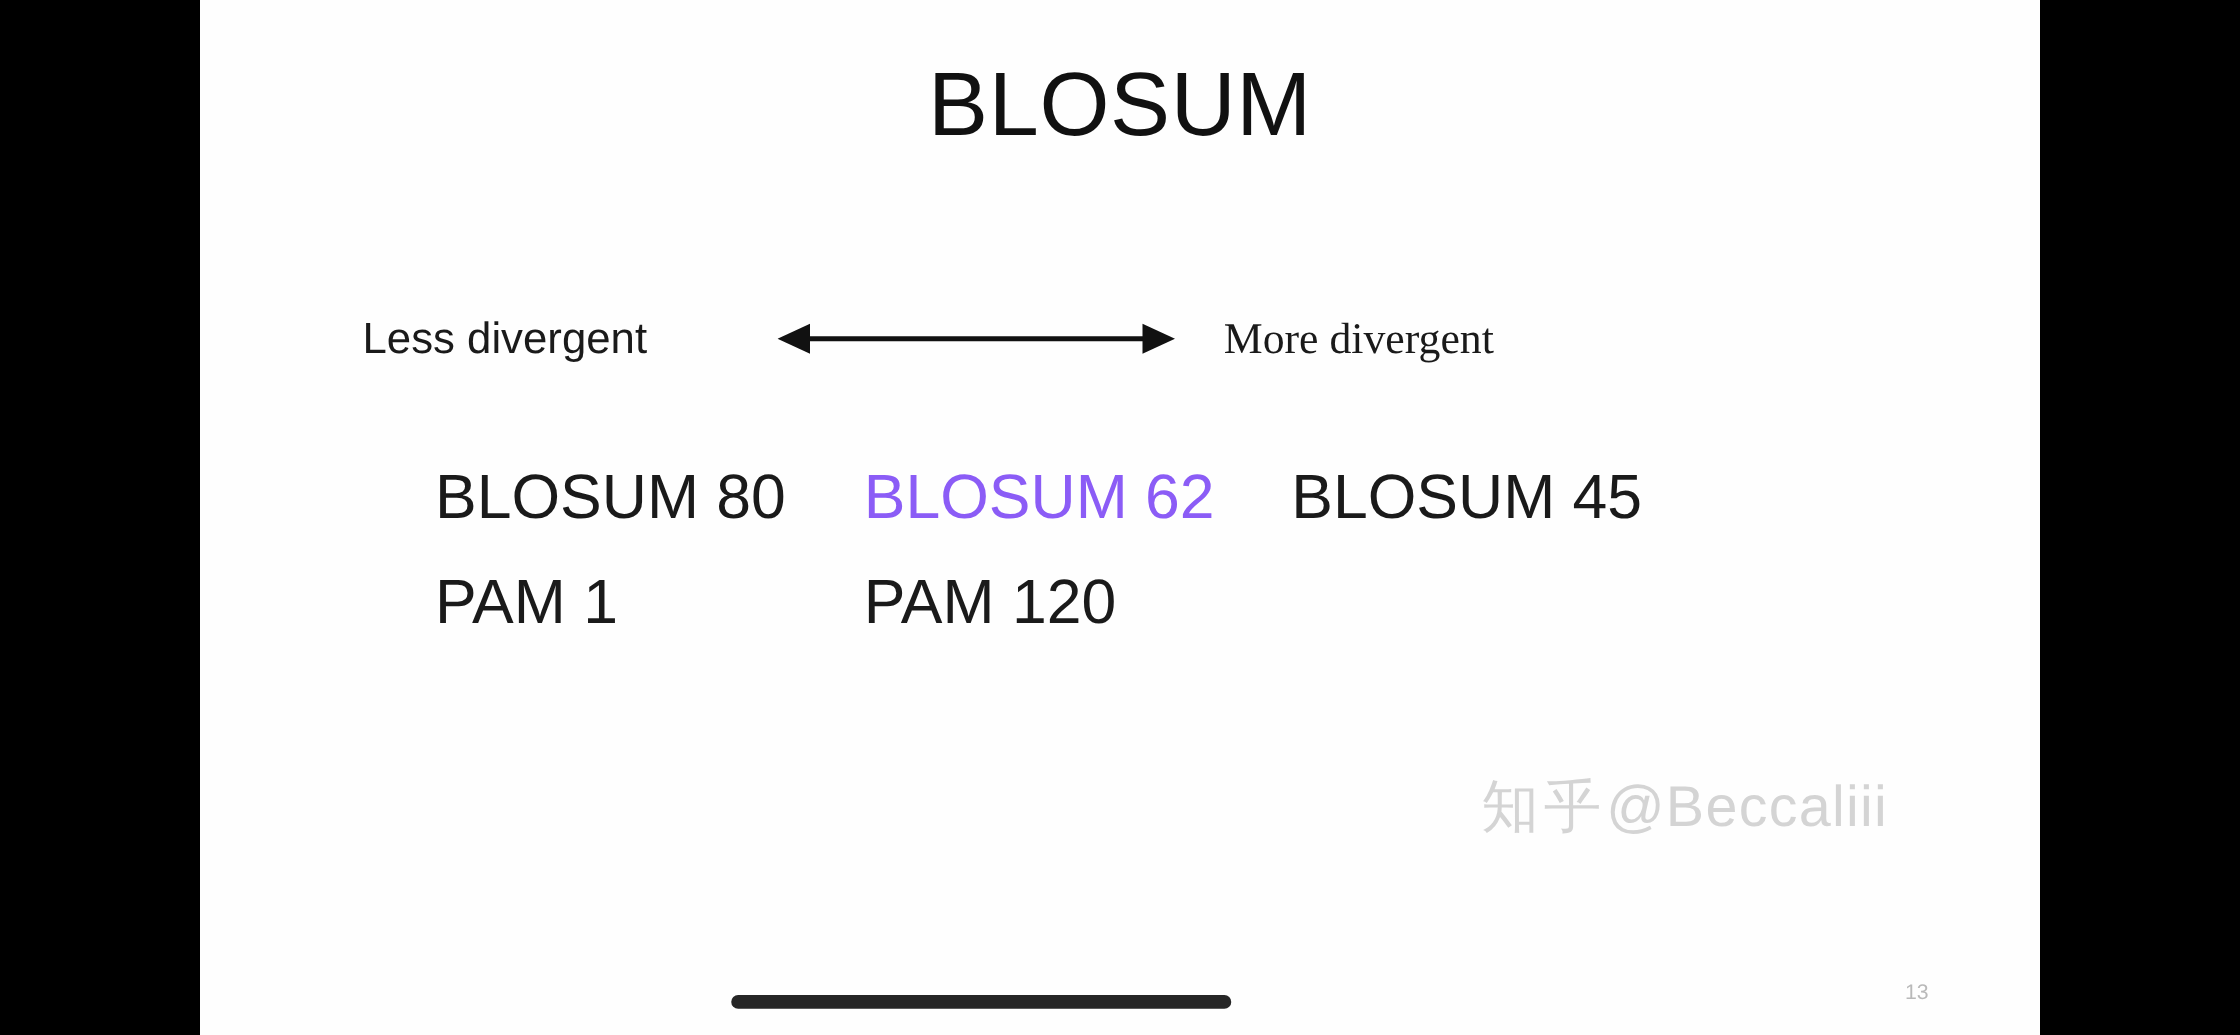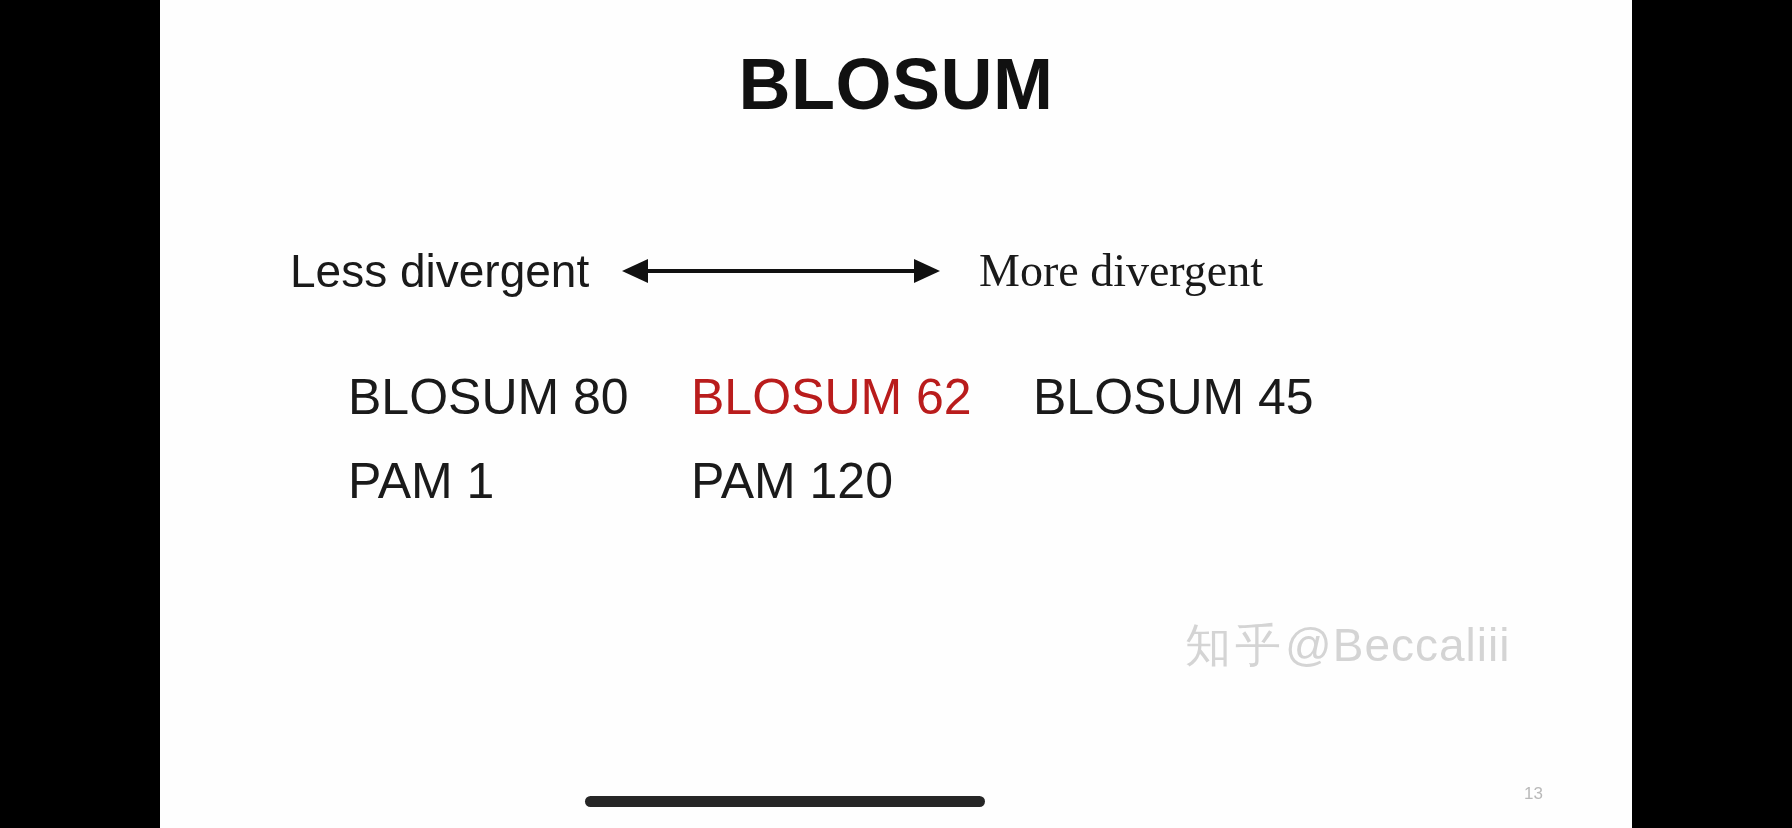--- a/index.html
+++ b/index.html
@@ -41,38 +41,38 @@
     background: #fefefe;
     overflow: hidden;
   }
 
   .slide-title {
     position: absolute;
     left: 0; top: 48px;
     width: 1472px;
     text-align: center;
     font-size: 72px;
-    font-weight: 700;
+    font-weight: 400;
     color: #111111;
     letter-spacing: 0.5px;
     line-height: 1;
   }
 
   
   .axis-row {
     position: absolute;
     left: 0; top: 240px;
     width: 1472px;
     height: 62px;
   }
 
   .axis-label {
     position: absolute;
     top: 0;
-    font-size: 46px;
+    font-size: 35px;
     font-weight: 400;
     color: #1a1a1a;
     line-height: 62px;
     white-space: nowrap;
   }
   .axis-label.left  { left: 130px; }
   .axis-label.right { left: 819px; font-family: Liberation Serif, serif; }
 
   .arrow-wrap {
     position: absolute;
@@ -100,21 +100,21 @@
     top: 0;
     font-size: 50px;
     font-weight: 400;
     color: #1a1a1a;
     line-height: 84px;
     white-space: nowrap;
   }
   .cell.col0 { left: 160px; }
   .cell.col1 { left: 503px; }
   .cell.col2 { left: 845px; }
-  .cell.highlight { color: #b91c1c; }
+  .cell.highlight { color: #8b5cf6; }
 
   
   #watermark {
     position: absolute;
     left: 1185px;
     top: 615px;
     font-size: 46px;
     color: rgba(150,150,150,0.40);
     white-space: nowrap;
     letter-spacing: 1px;

